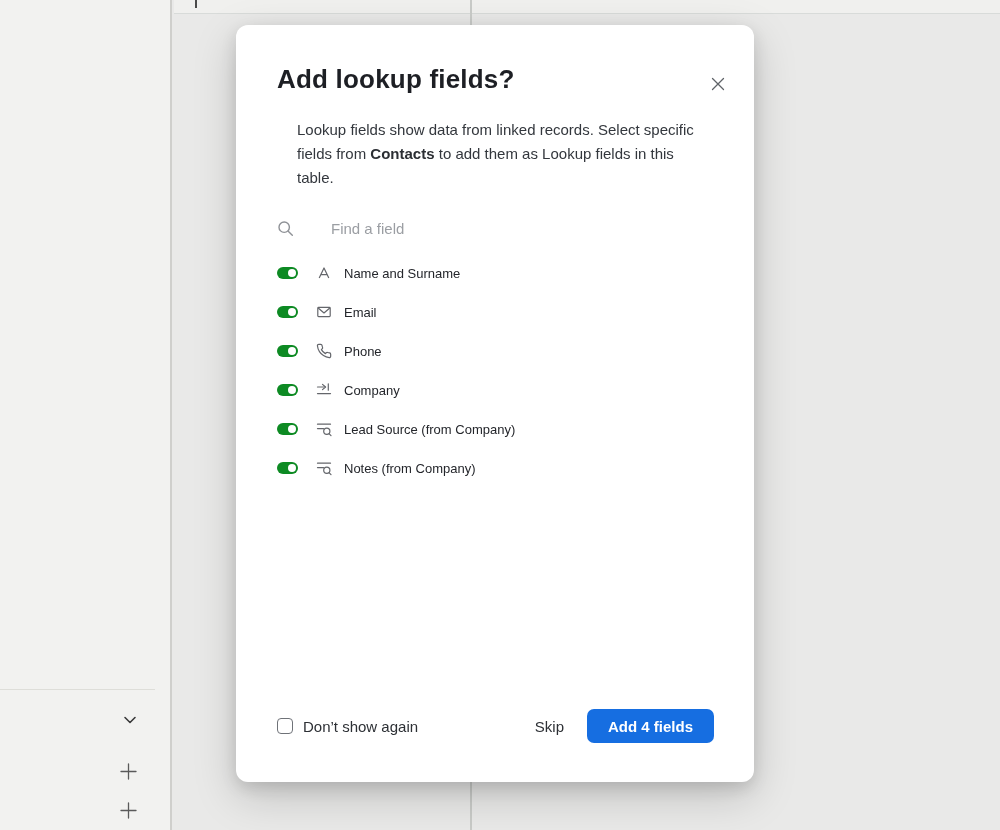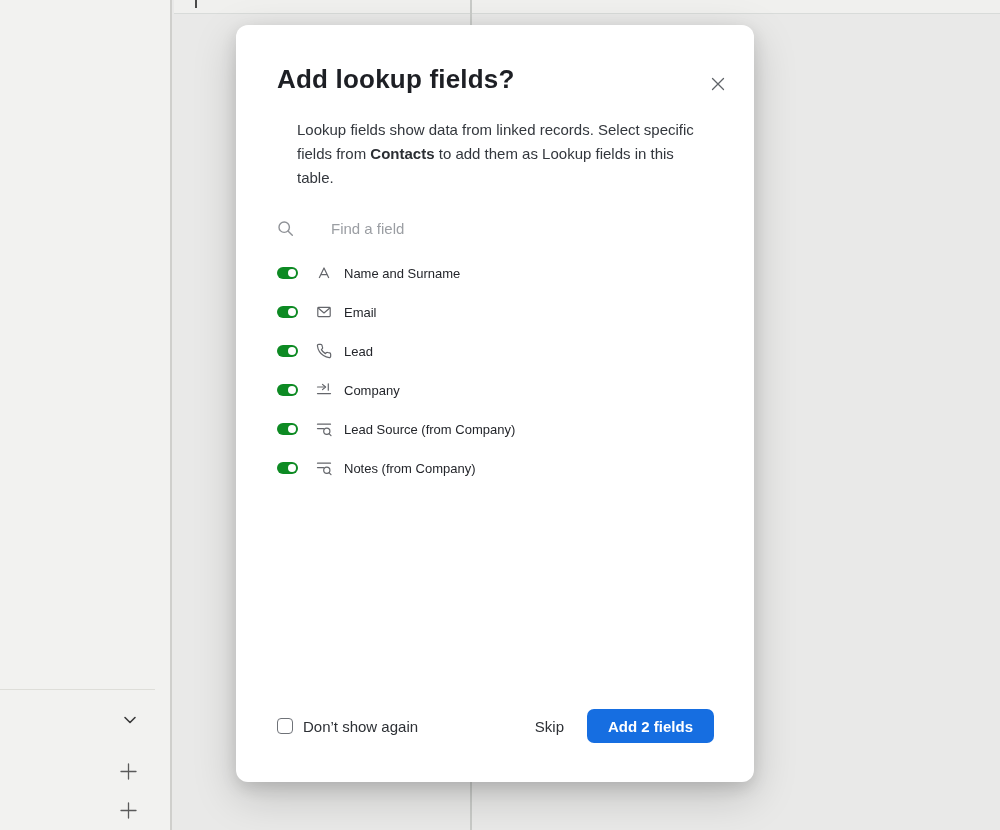--- a/index.html
+++ b/index.html
@@ -191,21 +191,21 @@
 
     <div class="field-row">
       <span class="toggle on">
           <span class="knob"></span>
         </span>
       <span class="field-icon">
         <svg viewBox="0 0 24 24" width="16" height="16" fill="none" stroke="currentColor" stroke-width="1.8" stroke-linecap="round" stroke-linejoin="round">
             <path d="M22 16.92v3a2 2 0 0 1-2.18 2 19.79 19.79 0 0 1-8.63-3.07 19.5 19.5 0 0 1-6-6 19.79 19.79 0 0 1-3.07-8.67A2 2 0 0 1 4.11 2h3a2 2 0 0 1 2 1.72 12.84 12.84 0 0 0 .7 2.81 2 2 0 0 1-.45 2.11L8.09 9.91a16 16 0 0 0 6 6l1.27-1.27a2 2 0 0 1 2.11-.45 12.84 12.84 0 0 0 2.81.7A2 2 0 0 1 22 16.92z"></path>
           </svg>
       </span>
-      <span class="field-label">Lead</span>
+      <span class="field-label">Phone</span>
     </div>
 
     <div class="field-row">
       <span class="toggle on">
           <span class="knob"></span>
         </span>
       <span class="field-icon">
         <svg viewBox="0 0 16 16" width="16" height="16" fill="none" stroke="currentColor" stroke-width="1.2" stroke-linecap="round" stroke-linejoin="round">
             <path d="M1.5 5 H9"></path>
             <path d="M6.5 2.4 L9.6 5 L6.5 7.6"></path>
@@ -248,16 +248,16 @@
 
   </div>
 
   <div class="spacer"></div>
 
 
   <div class="footer-row">
     <span class="checkbox" role="checkbox" aria-checked="false"></span>
     <span class="dont-show-label">Don’t show again</span>
     <button class="skip-btn">Skip</button>
-    <button class="primary-btn">Add 2 fields</button>
+    <button class="primary-btn">Add 4 fields</button>
   </div>
 
 </div>
 
 </body></html>

